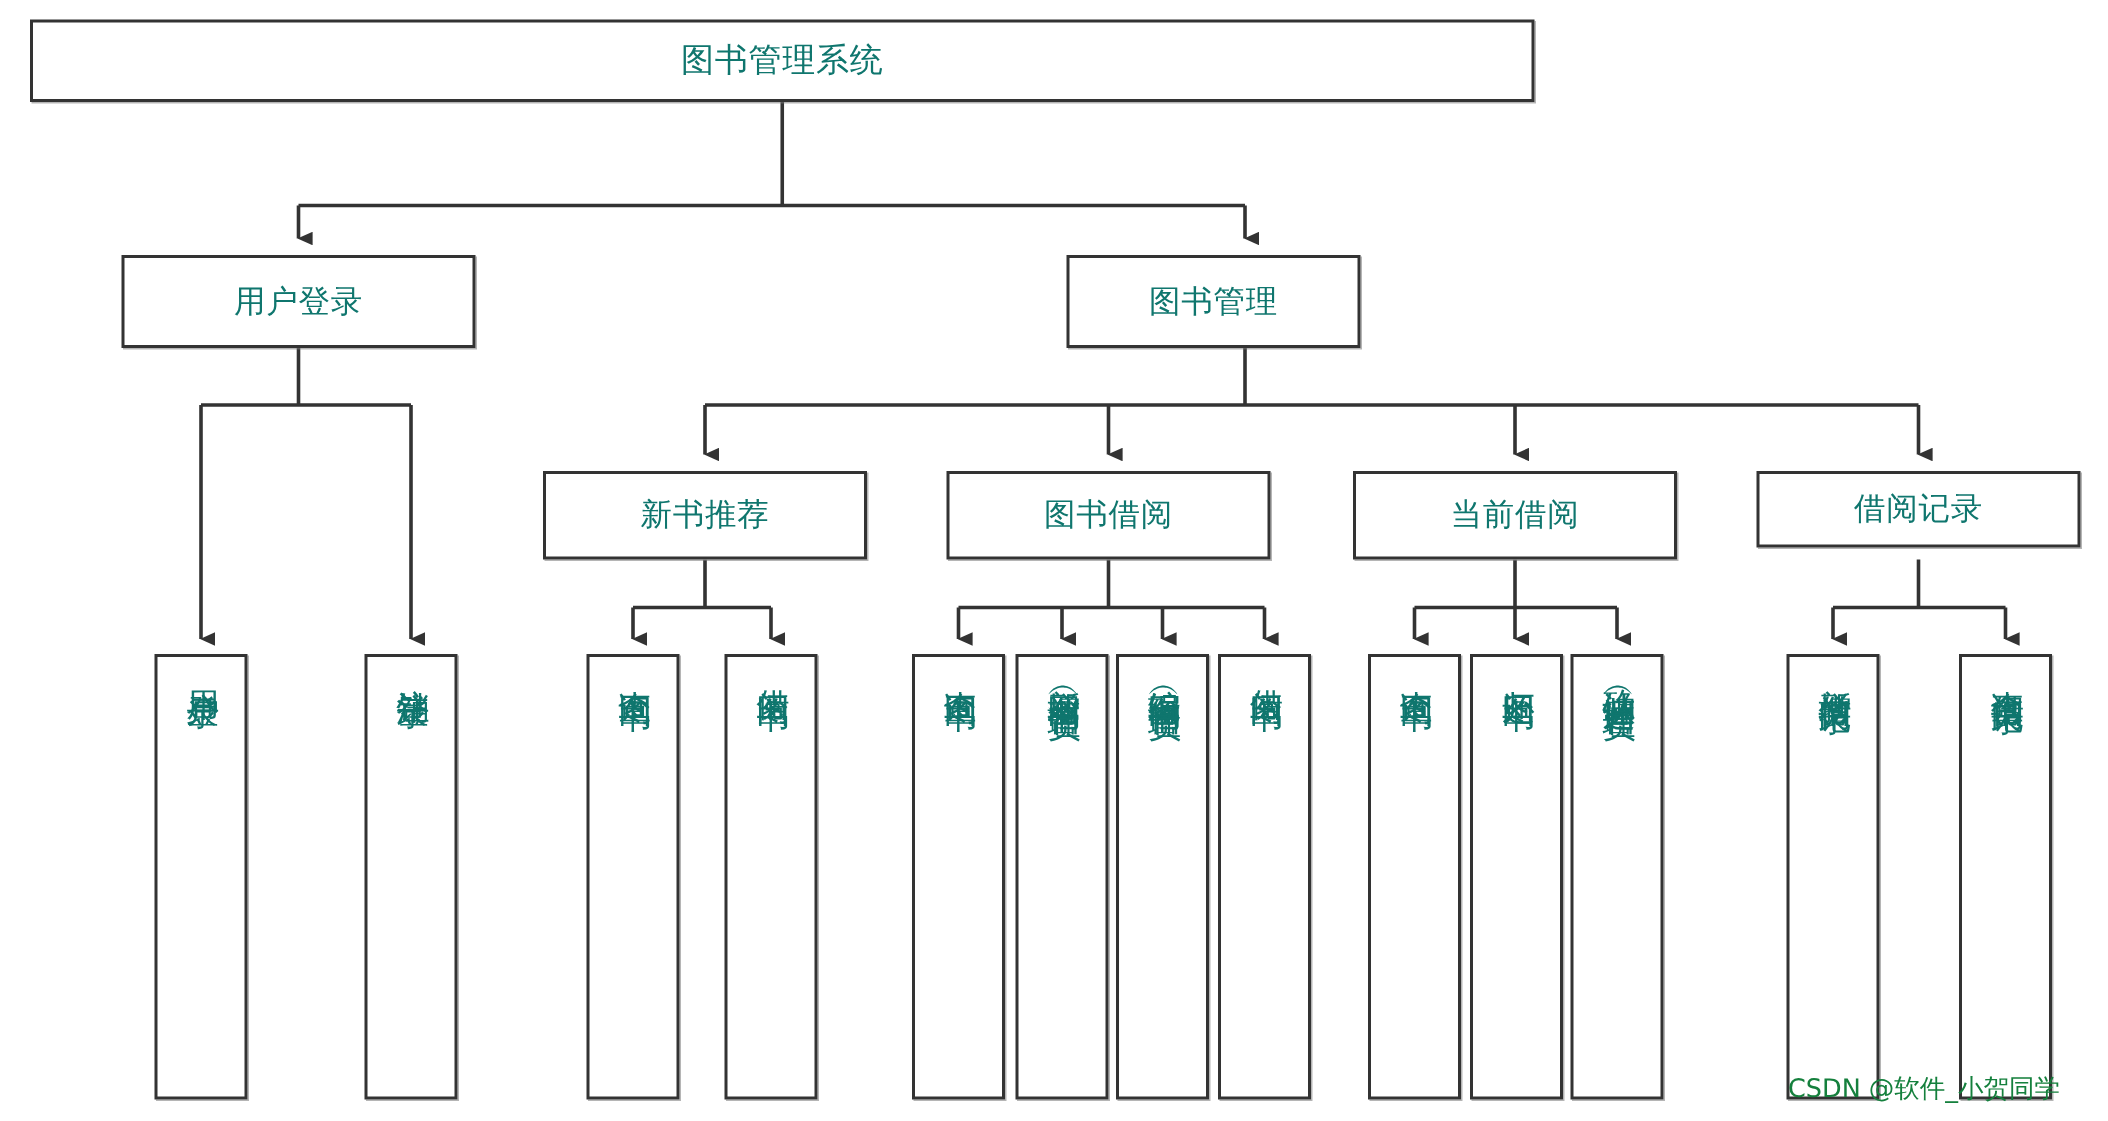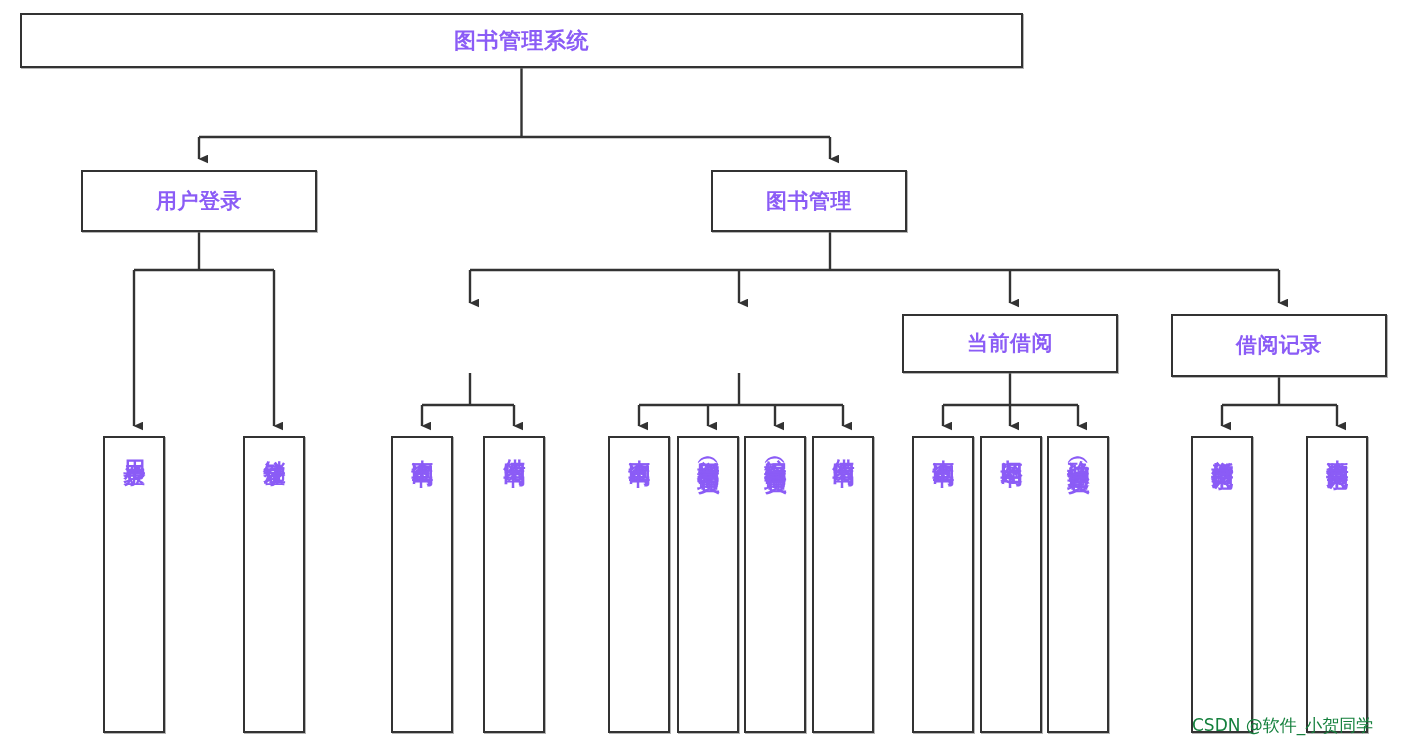--- a/index.html
+++ b/index.html
@@ -33,24 +33,23 @@
     box-sizing: border-box;
     background: #ffffff;
     border: 2px solid #333333;
     box-shadow: 1px 1px 0 rgba(120,120,120,0.55);
     display: flex;
     align-items: center;
     justify-content: center;
     z-index: 2;
   }
   .node .label {
-    color: #8b5cf6;
+    color: #0f766e;
     letter-spacing: 0.5px;
     white-space: nowrap;
-    font-weight: bold;
   }
   .node.horiz .label {
     font-size: 21px;
     line-height: 1;
   }
   .node.root .label {
     font-size: 22px;
   }
   .node.vert {
     align-items: flex-start;
@@ -136,27 +135,33 @@
   </div>
 
   <div class="node horiz" style="left:81px; top:170px; width:236px; height:62px;">
     <span class="label">用户登录</span>
   </div>
 
   <div class="node horiz" style="left:711px; top:170px; width:196px; height:62px;">
     <span class="label">图书管理</span>
   </div>
 
-
+  <div class="node horiz" style="left:362px; top:314px; width:216px; height:59px;">
+    <span class="label">新书推荐</span>
+  </div>
+
+  <div class="node horiz" style="left:631px; top:314px; width:216px; height:59px;">
+    <span class="label">图书借阅</span>
+  </div>
 
   <div class="node horiz" style="left:902px; top:314px; width:216px; height:59px;">
     <span class="label">当前借阅</span>
   </div>
 
-  <div class="node horiz" style="left:1171px; top:314px; width:216px; height:63px;">
+  <div class="node horiz" style="left:1171px; top:314px; width:216px; height:51px;">
     <span class="label">借阅记录</span>
   </div>
 
   <div class="node vert" style="left:103px; top:436px; width:62px; height:297px;">
     <span class="label">用户登录</span>
   </div>
 
   <div class="node vert" style="left:243px; top:436px; width:62px; height:297px;">
     <span class="label">注销登录</span>
   </div>

